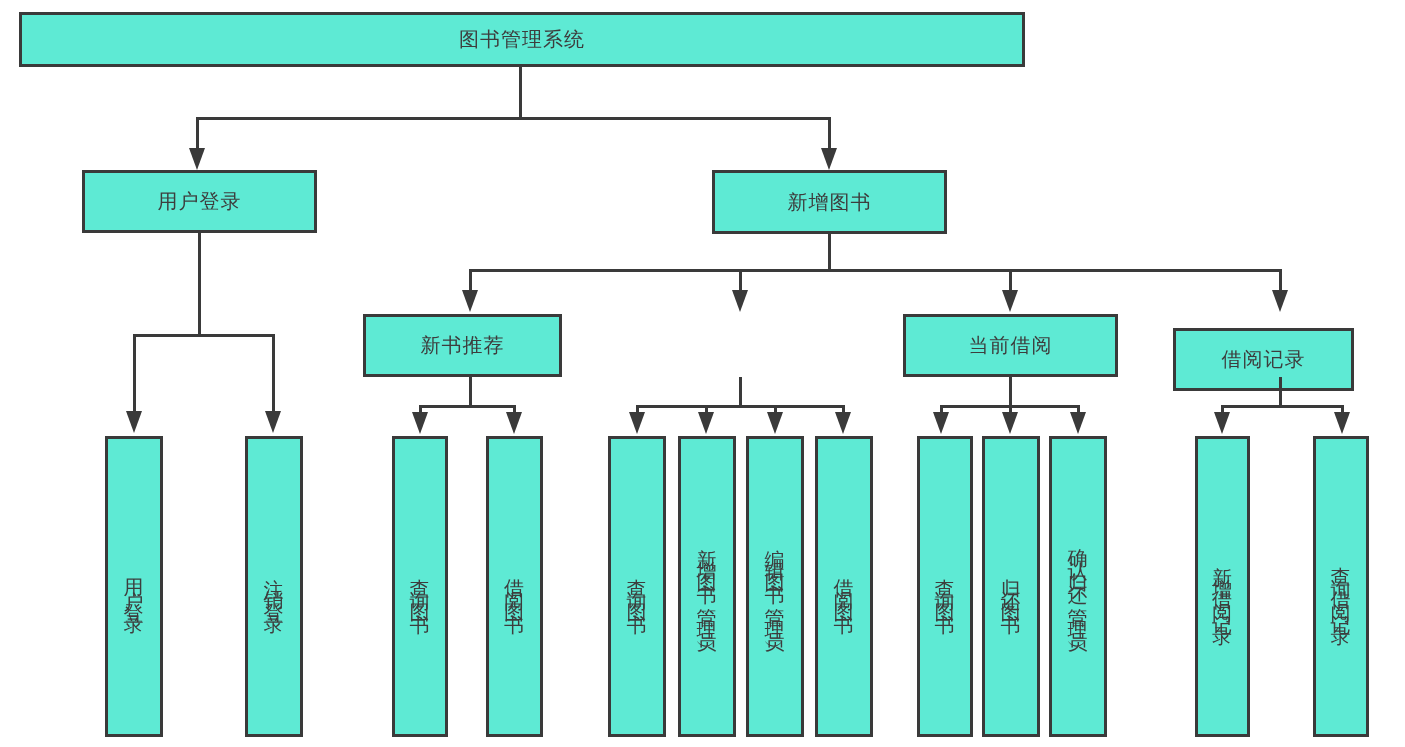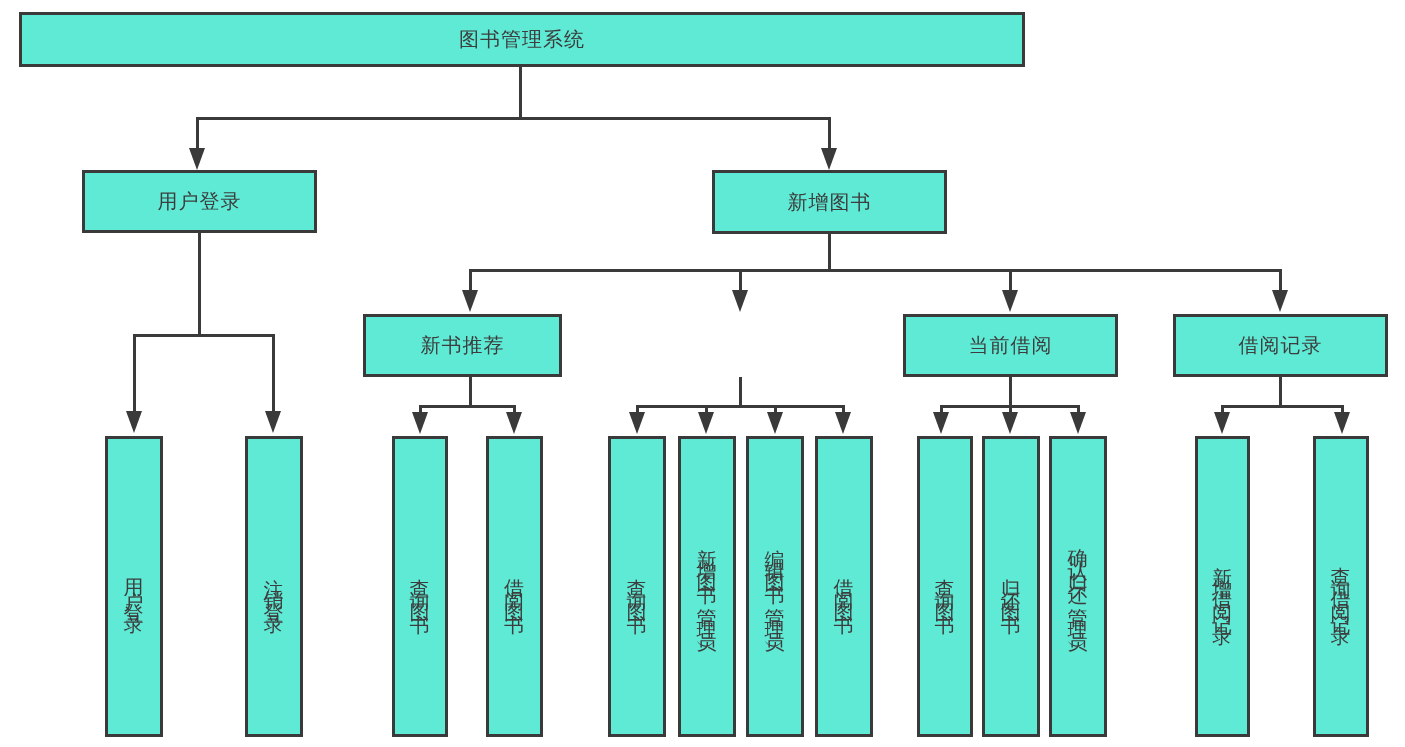--- a/index.html
+++ b/index.html
@@ -79,21 +79,21 @@
   <div class="node" style="left:712px; top:170px; width:235px; height:64px;">
     <span class="hlabel">新增图书</span>
   </div>
 
   <div class="node" style="left:363px; top:314px; width:199px; height:63px;">
     <span class="hlabel">新书推荐</span>
   </div>
   <div class="node" style="left:903px; top:314px; width:215px; height:63px;">
     <span class="hlabel">当前借阅</span>
   </div>
-  <div class="node" style="left:1173px; top:314px; width:215px; height:63px;">
+  <div class="node" style="left:1173px; top:328px; width:181px; height:63px;">
     <span class="hlabel">借阅记录</span>
   </div>
 
   <div class="node" style="left:105px; top:436px; width:58px; height:301px;">
     <span class="vtext">用户登录</span>
   </div>
   <div class="node" style="left:245px; top:436px; width:58px; height:301px;">
     <span class="vtext">注销登录</span>
   </div>
 

